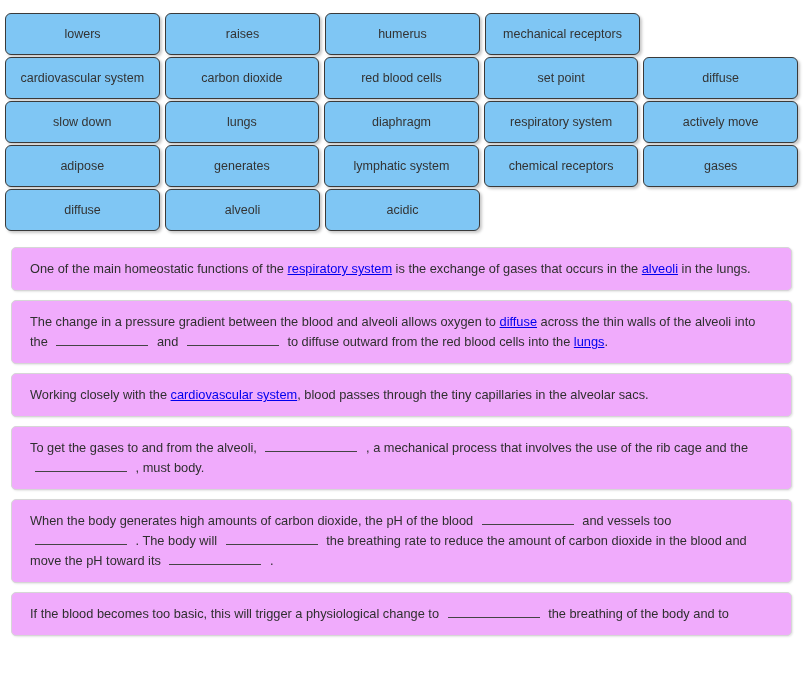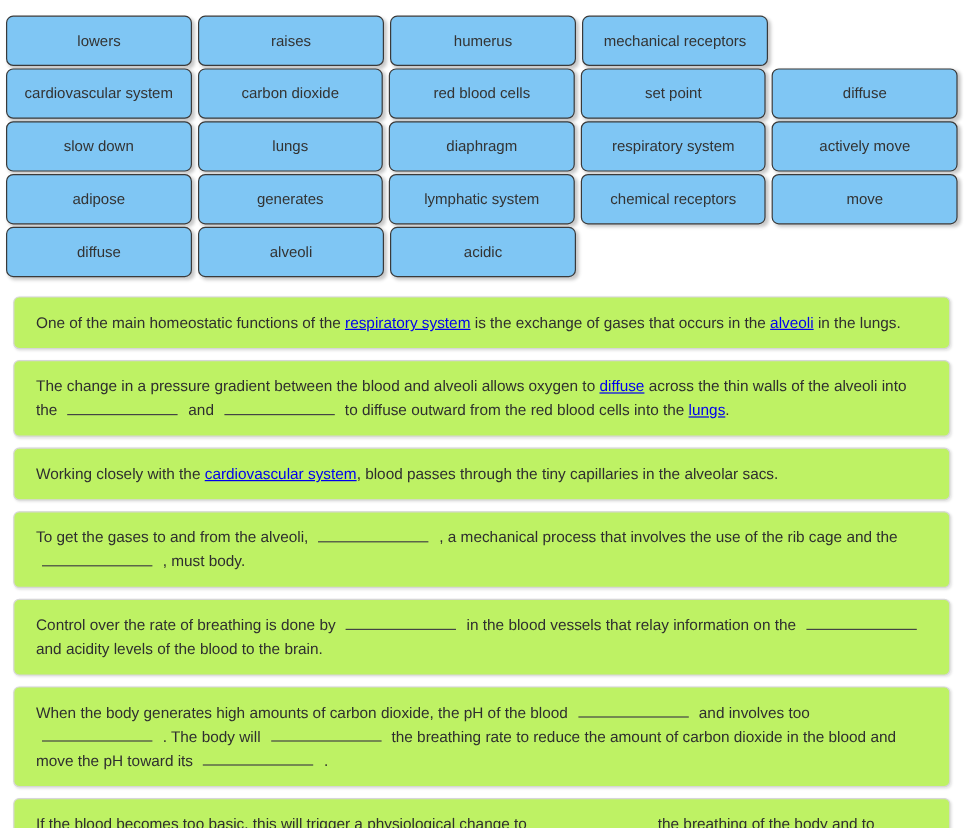--- a/index.html
+++ b/index.html
@@ -48,21 +48,21 @@
   }
 
   
   #sentences {
     padding: 14px 11px 0 11px;
     box-sizing: border-box;
   }
   .sentence-box {
     border: 1px solid #d6d6d6;
     border-radius: 5px;
-    background: #bef264;
+    background: #f0abfc;
     box-sizing: border-box;
     padding: 11px 16px 11px 18px;
     margin-bottom: 9px;
     box-shadow: 1px 1px 2px rgba(0,0,0,0.10);
     font-size: 12.8px;
     line-height: 20px;
     color: #2f2f2f;
   }
   .sentence-box p {
     margin: 0;
@@ -104,21 +104,21 @@
       <div class="tile">lungs</div>
       <div class="tile">diaphragm</div>
       <div class="tile">respiratory system</div>
       <div class="tile">actively move</div>
     </div>
     <div class="bank-row">
       <div class="tile">adipose</div>
       <div class="tile">generates</div>
       <div class="tile">lymphatic system</div>
       <div class="tile">chemical receptors</div>
-      <div class="tile">move</div>
+      <div class="tile">gases</div>
     </div>
     <div class="bank-row">
       <div class="tile">diffuse</div>
       <div class="tile">alveoli</div>
       <div class="tile">acidic</div>
     </div>
   </div>
 <div id="sentences">
     <div class="sentence-box">
       <p><span>One of the main homeostatic functions of the </span><span class="filled">respiratory system</span><span> is the exchange of gases that occurs in the </span><span class="filled">alveoli</span><span> in the lungs.</span></p>
@@ -126,21 +126,18 @@
     <div class="sentence-box">
       <p><span>The change in a pressure gradient between the blood and alveoli allows oxygen to </span><span class="filled">diffuse</span><span> across the thin walls of the alveoli into the </span><span class="blank"></span><span> and </span><span class="blank"></span><span> to diffuse outward from the red blood cells into the </span><span class="filled">lungs</span><span>.</span></p>
     </div>
     <div class="sentence-box">
       <p><span>Working closely with the </span><span class="filled">cardiovascular system</span><span>, blood passes through the tiny capillaries in the alveolar sacs.</span></p>
     </div>
     <div class="sentence-box">
       <p><span>To get the gases to and from the alveoli, </span><span class="blank"></span><span> , a mechanical process that involves the use of the rib cage and the </span><span class="blank"></span><span> , must body.</span></p>
     </div>
     <div class="sentence-box">
-      <p><span>Control over the rate of breathing is done by </span><span class="blank"></span><span> in the blood vessels that relay information on the </span><span class="blank"></span><span> and acidity levels of the blood to the brain.</span></p>
-    </div>
-    <div class="sentence-box">
-      <p><span>When the body generates high amounts of carbon dioxide, the pH of the blood </span><span class="blank"></span><span> and involves too </span><span class="blank"></span><span> . The body will </span><span class="blank"></span><span> the breathing rate to reduce the amount of carbon dioxide in the blood and move the pH toward its </span><span class="blank"></span><span> .</span></p>
+      <p><span>When the body generates high amounts of carbon dioxide, the pH of the blood </span><span class="blank"></span><span> and vessels too </span><span class="blank"></span><span> . The body will </span><span class="blank"></span><span> the breathing rate to reduce the amount of carbon dioxide in the blood and move the pH toward its </span><span class="blank"></span><span> .</span></p>
     </div>
     <div class="sentence-box">
       <p><span>If the blood becomes too basic, this will trigger a physiological change to </span><span class="blank"></span><span> the breathing of the body and to </span></p>
     </div>
   </div>
 
 </body></html>

